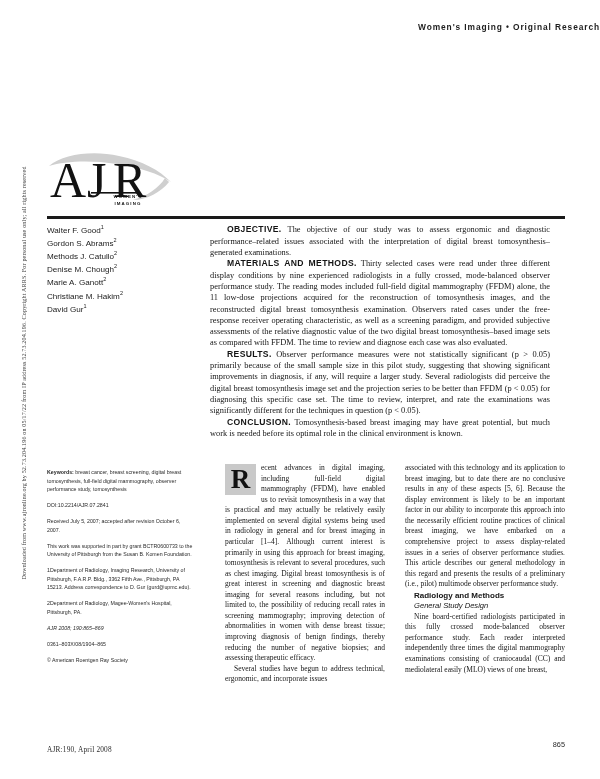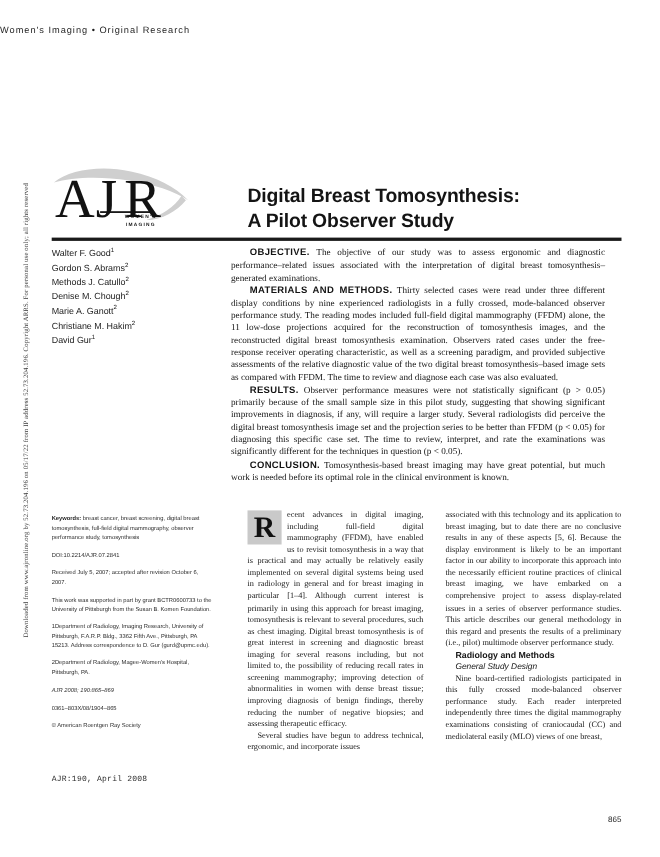--- a/index.html
+++ b/index.html
@@ -31,23 +31,23 @@
     white-space: nowrap;
     text-align: center;
   }
 
   
   .running-head {
     position: absolute;
     left: 0;
     right: 0;
     top: 22px;
-    text-align: left;
-    font-family: "Liberation Sans", sans-serif;
-    font-weight: normal;
+    text-align: right;
+    font-family: "Liberation Sans", sans-serif;
+    font-weight: bold;
     font-size: 8.4px;
     letter-spacing: 0.9px;
     color: #1d1d1d;
   }
 
   
   .page {
     position: absolute;
     left: 47px;
     top: 0;
@@ -197,22 +197,22 @@
     font-style: italic;
     font-size: 7.6px;
     margin: 1px 0 1px 0;
     text-indent: 0;
   }
 
   
   .footer-left {
     position: absolute;
     left: 0;
-    top: 705px;
-    font-family: Liberation Mono, monospace;
+    top: 745px;
+    font-family: Liberation Serif, serif;
     font-size: 7.3px;
     letter-spacing: 0.2px;
     color: #2b2b2b;
   }
   .footer-right {
     position: absolute;
     right: 0;
     top: 740px;
     font-family: "Liberation Sans", sans-serif;
     font-size: 7.3px;
@@ -238,24 +238,20 @@
         <text x="66" y="49">R</text>
       </g>
       <rect x="44" y="44" width="46" height="1.6" fill="#121212"></rect>
     </svg>
     <div class="logo-sub">
       <div>WOMEN'S</div>
       <div>IMAGING</div>
     </div>
   </div>
 
-  <h1 class="title">
-    <span>Digital Breast Tomosynthesis:</span><br>
-    <span>A Pilot Observer Study</span>
-  </h1>
 
   <div class="header-rule"></div>
 
   <div class="authors">
     <div><span>Walter F. Good</span><sup>1</sup></div>
     <div><span>Gordon S. Abrams</span><sup>2</sup></div>
     <div><span>Methods J. Catullo</span><sup>2</sup></div>
     <div><span>Denise M. Chough</span><sup>2</sup></div>
     <div><span>Marie A. Ganott</span><sup>2</sup></div>
     <div><span>Christiane M. Hakim</span><sup>2</sup></div>

